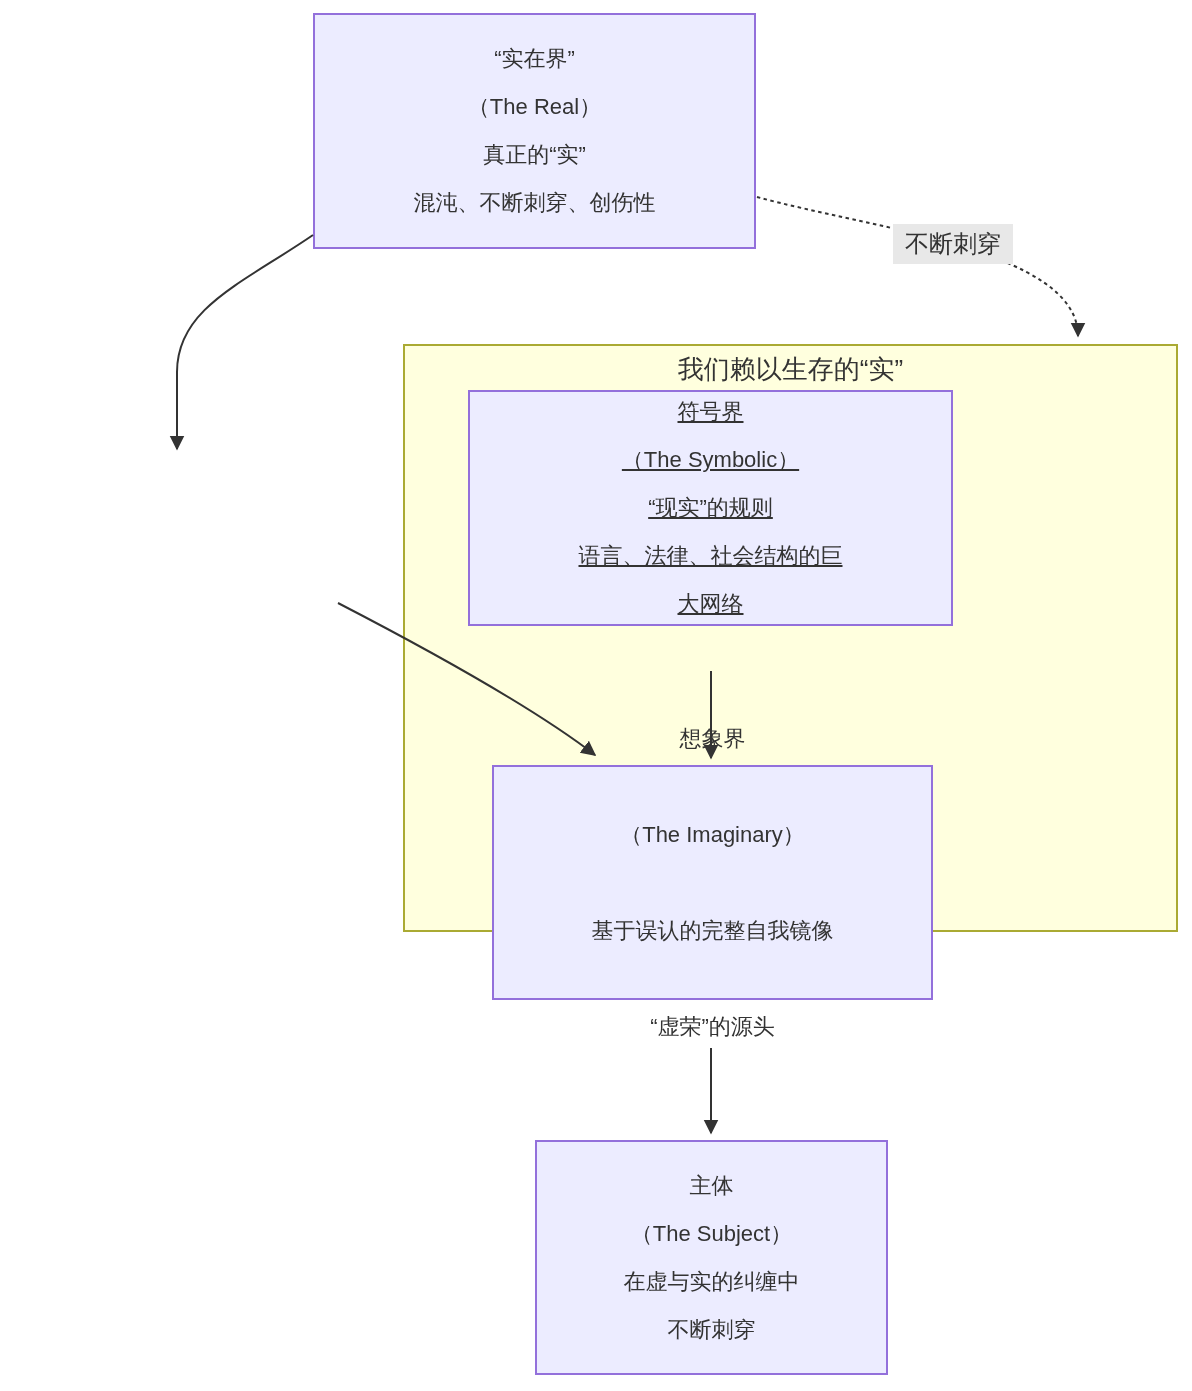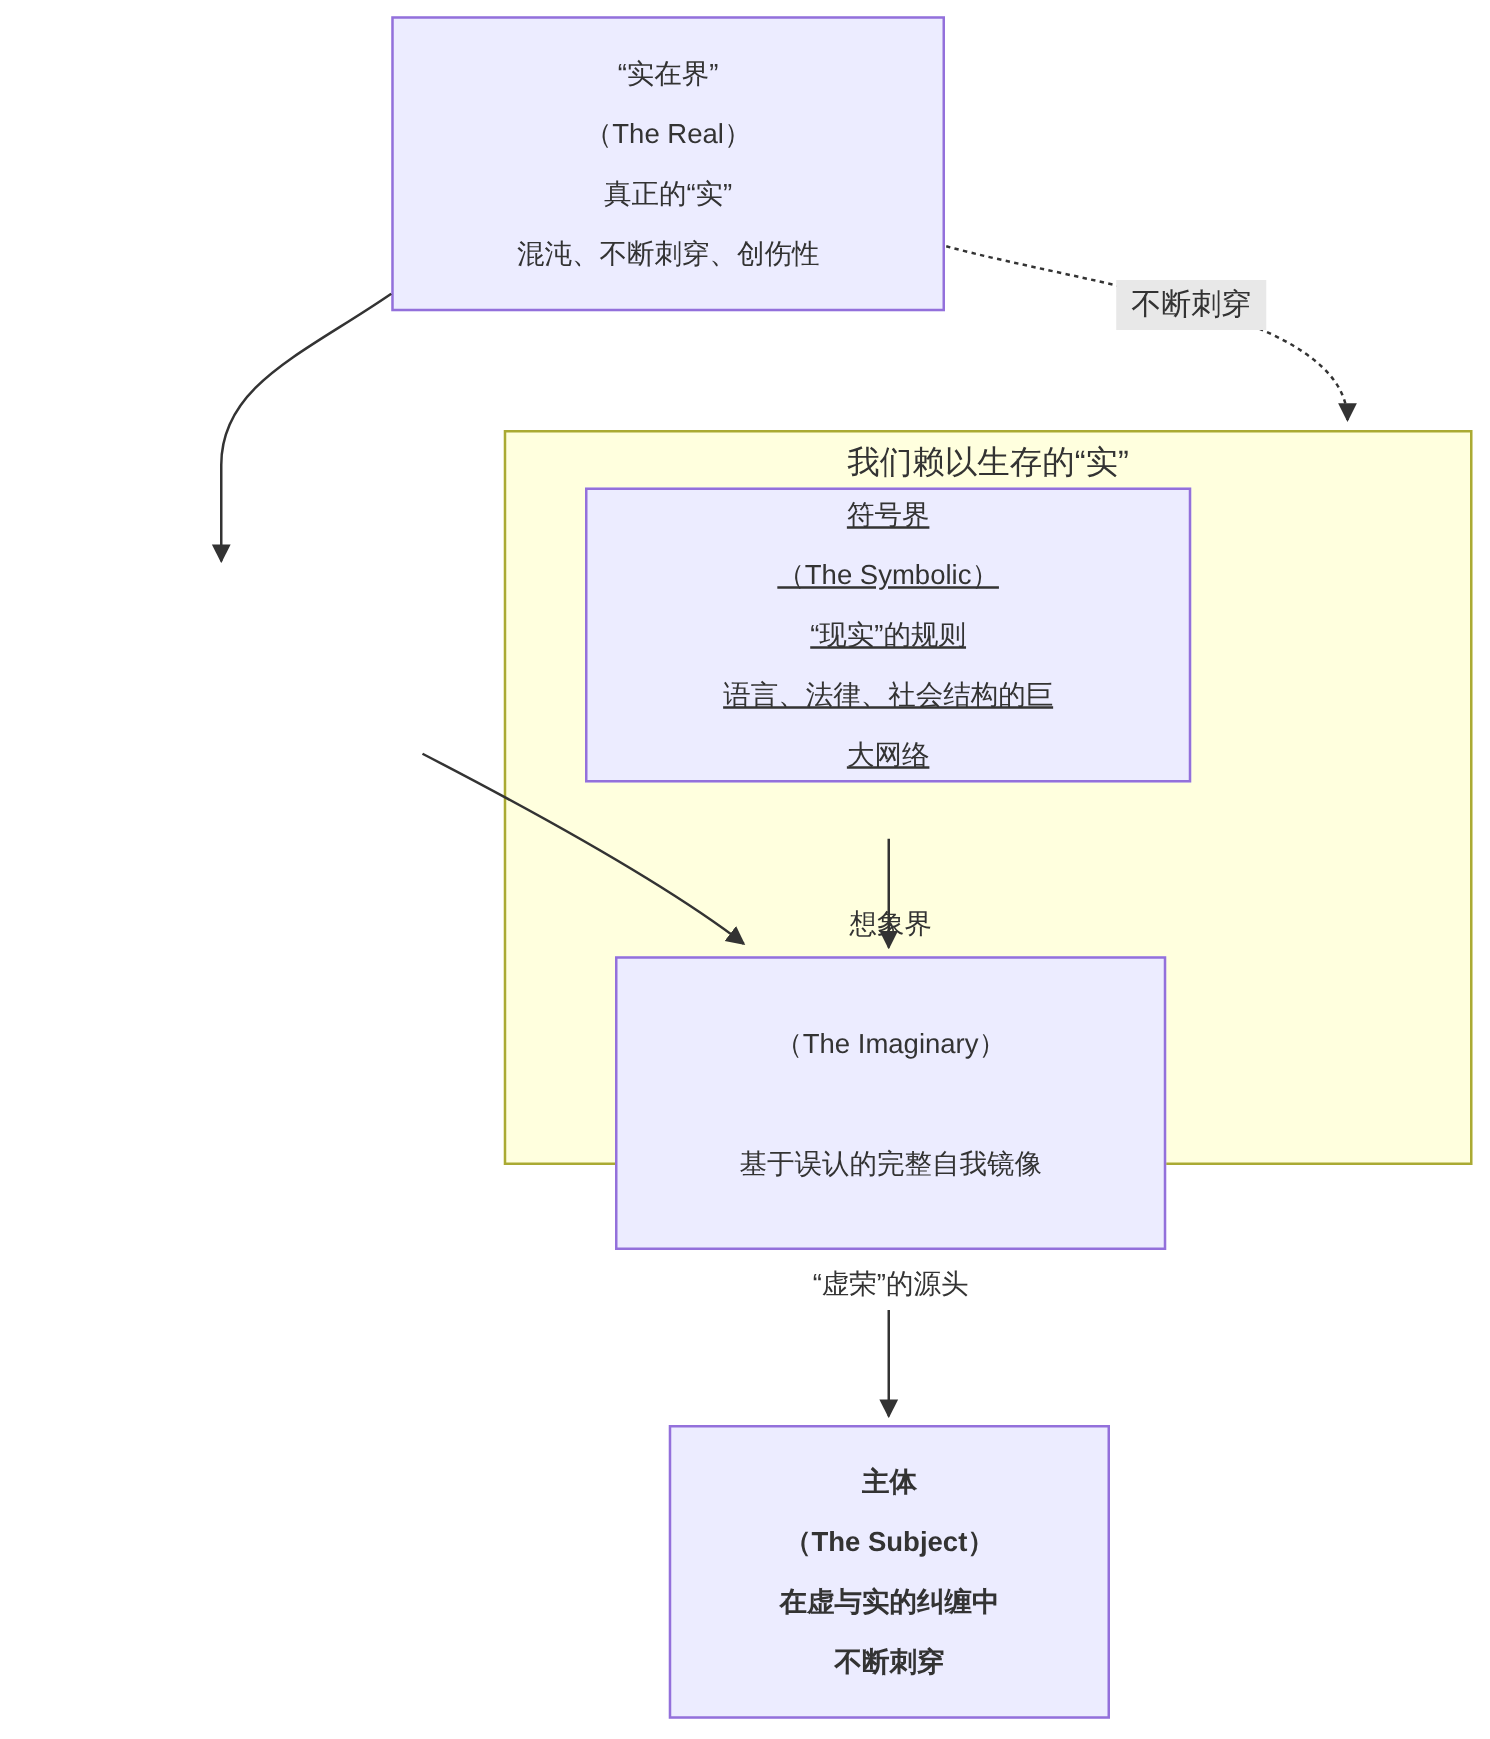--- a/index.html
+++ b/index.html
@@ -79,21 +79,21 @@
     line-height:34px;
     color:var(--text-color);
     z-index:4;
     white-space:nowrap;
   }
   
   #node-real      {left:313px; top:13px;   width:443px; height:236px;}
   #node-mirror    {left:15px;  top:457px;  width:323px; height:145px;}
   #node-symbolic  {left:468px; top:390px;  width:485px; height:236px;text-decoration:underline;}
   #node-imaginary {left:492px; top:765px;  width:441px; height:235px;gap:48px;}
-  #node-subject   {left:535px; top:1140px; width:353px; height:235px;font-weight:bold;}
+  #node-subject   {left:535px; top:1140px; width:353px; height:235px;}
   #cluster-reality{left:403px; top:344px;  width:775px; height:588px;}
 </style>
 </head>
 <body>
 
 <div class="canvas">
 
   <div class="cluster" id="cluster-reality">
     <div class="cluster-title">我们赖以生存的“实”</div>
   </div>

